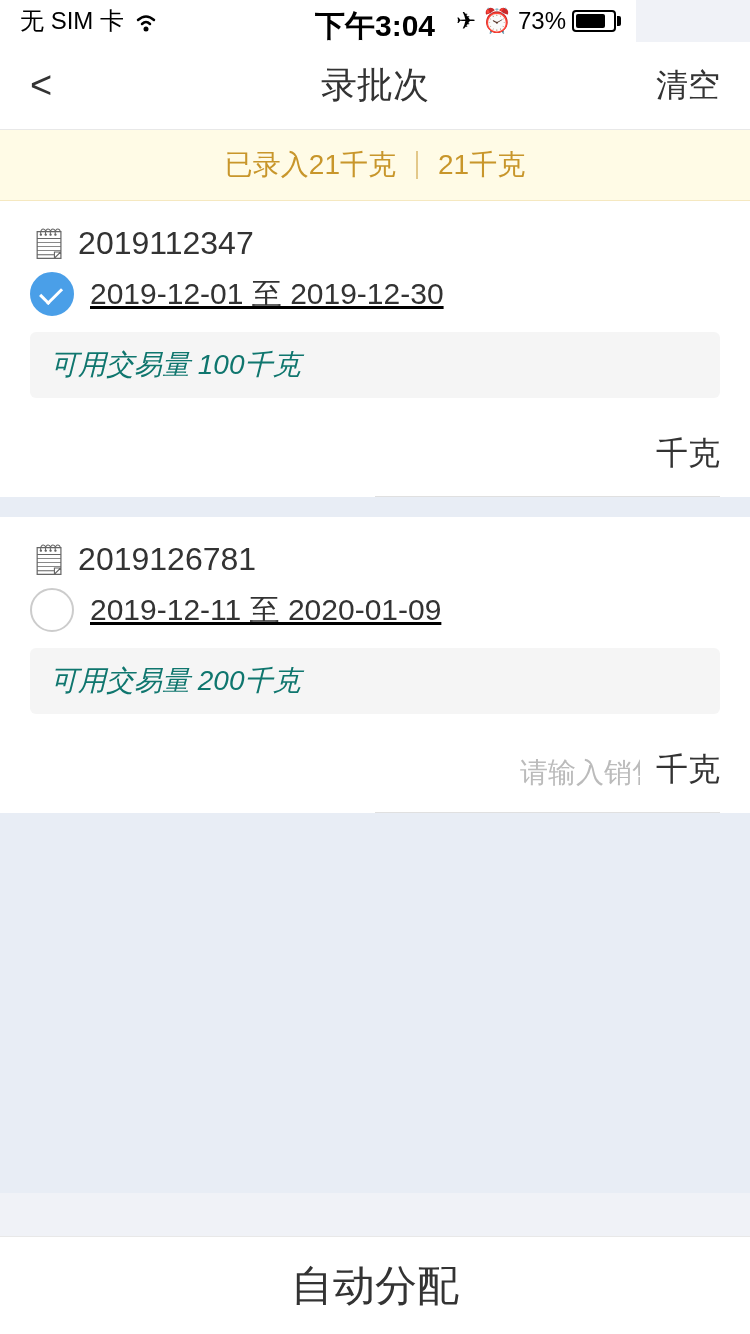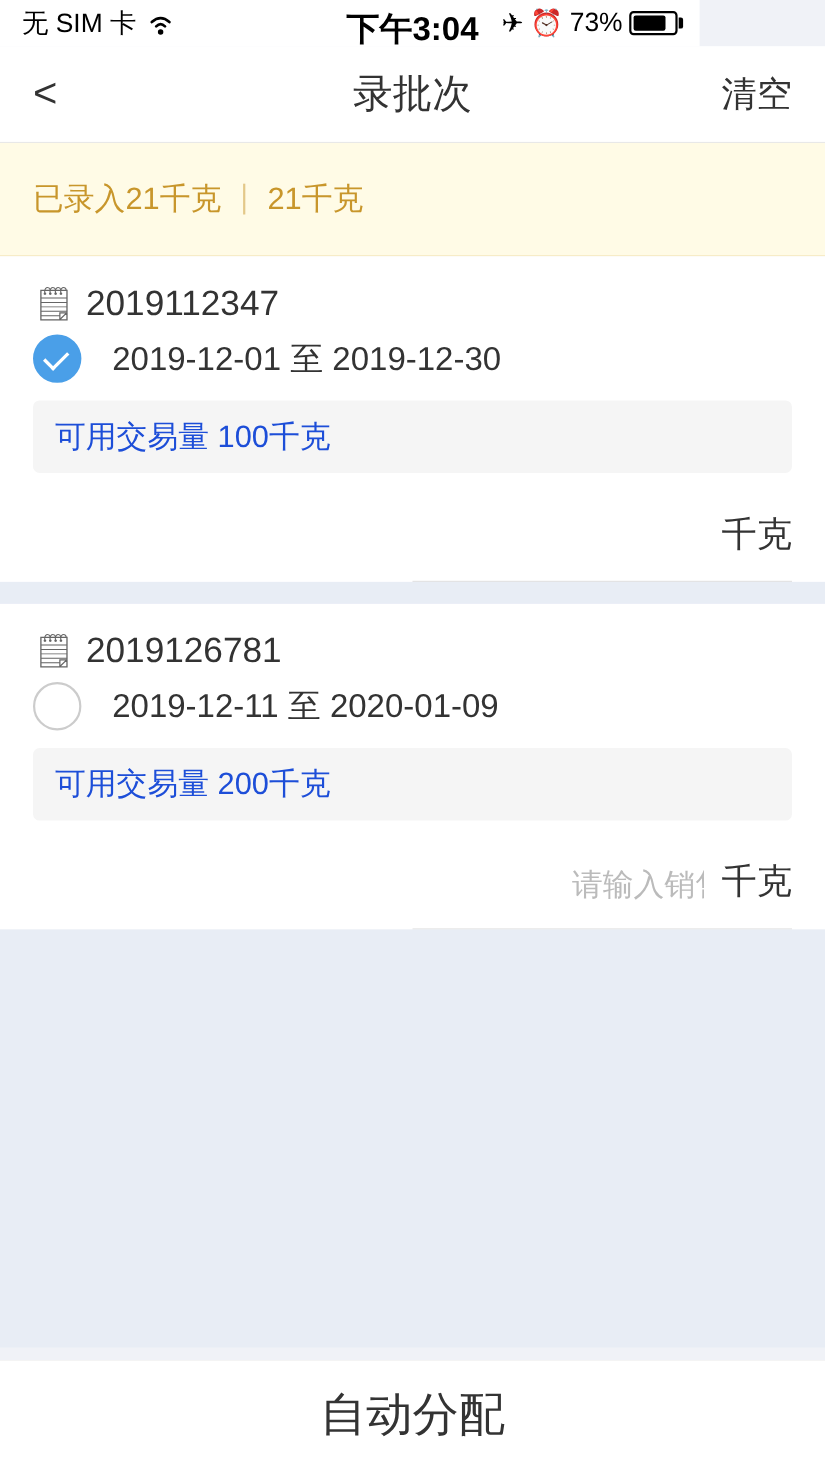--- a/index.html
+++ b/index.html
@@ -92,25 +92,26 @@
     }
     .nav-clear {
       font-size: 32px;
       color: #333;
       cursor: pointer;
     }
 
     
     .info-banner {
       background: #fffbe6;
-      padding: 32px 30px;
+      padding: 16px 30px;
       display: flex;
       align-items: center;
       gap: 20px;
       border-bottom: 1px solid #f5e8c0;
+      justify-content: center;
     }
     .info-banner-text {
       font-size: 28px;
       color: #c8962b;
     }
     .info-banner-divider {
       width: 2px;
       height: 28px;
       background: #c8962b;
       opacity: 0.5;
@@ -139,23 +140,24 @@
     }
     .batch-id {
       font-size: 32px;
       color: #333;
       font-weight: 500;
     }
 
     .batch-date-row {
       display: flex;
       align-items: center;
-      gap: 28px;
+      gap: 16px;
       margin-bottom: 16px;
       padding-left: 0;
+      text-decoration: underline;
     }
     .radio-btn {
       width: 44px;
       height: 44px;
       border-radius: 50%;
       border: 2px solid #ccc;
       display: flex;
       align-items: center;
       justify-content: center;
       cursor: pointer;
@@ -179,21 +181,22 @@
       font-size: 30px;
       color: #333;
     }
 
     .batch-availability {
       background: #f5f5f5;
       border-radius: 6px;
       padding: 14px 20px;
       margin: 0 0 24px 0;
       font-size: 28px;
-      color: #1d4ed8;
+      color: #0f766e;
+      font-style: italic;
     }
 
     .batch-quantity-row {
       display: flex;
       align-items: center;
       justify-content: flex-end;
       padding: 10px 0 20px 0;
       gap: 16px;
     }
     .quantity-input {

